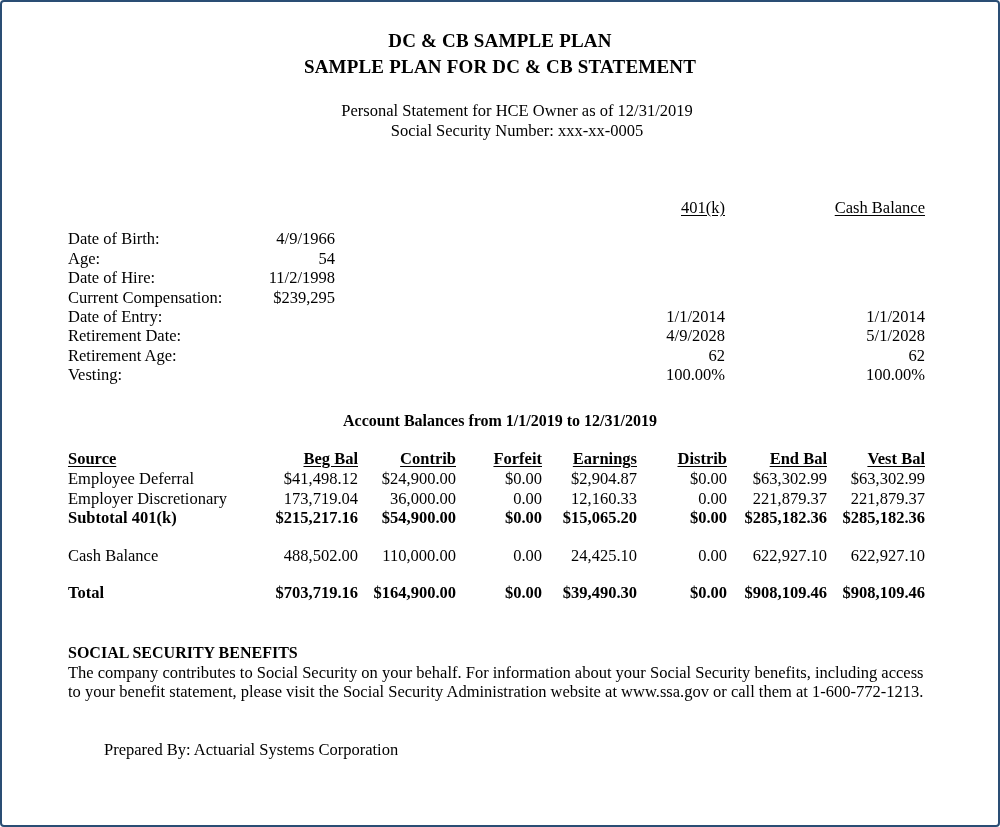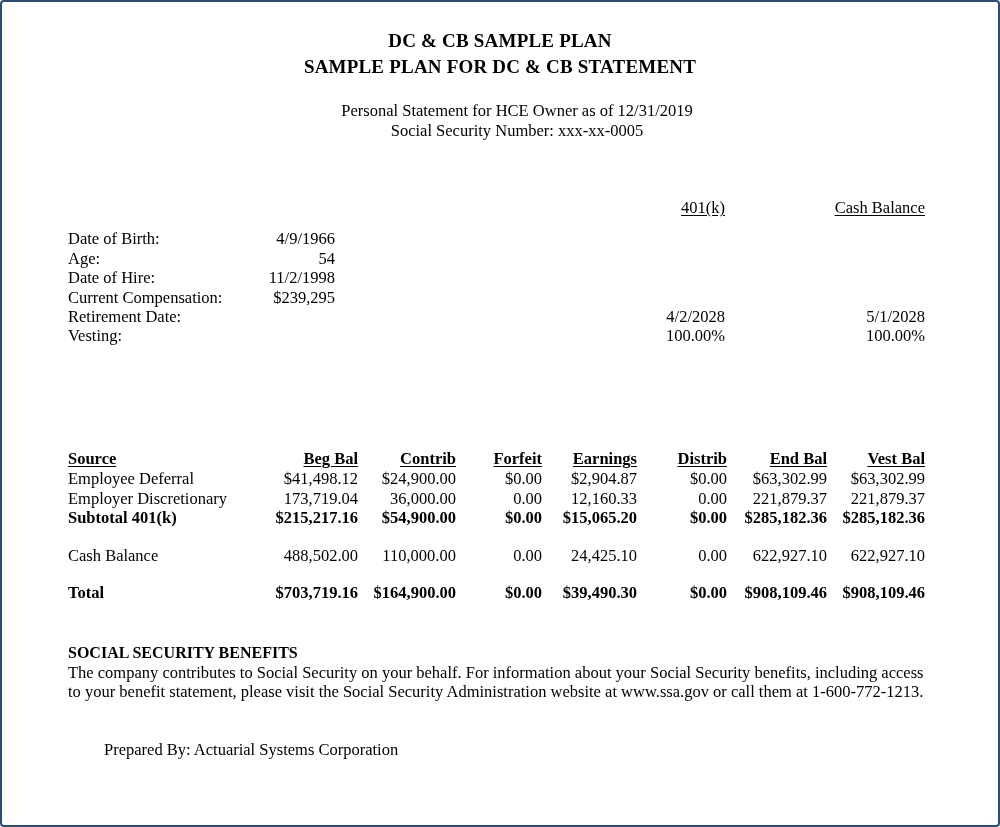--- a/index.html
+++ b/index.html
@@ -202,36 +202,51 @@
           <td class="info-colcb"></td>
         </tr>
         <tr>
           <td class="info-label">Current Compensation:</td>
           <td class="info-val1">$239,295</td>
           <td class="info-spacer"></td>
           <td class="info-col401"></td>
           <td class="info-colcb"></td>
         </tr>
         <tr>
+          <td class="info-label">Date of Entry:</td>
+          <td class="info-val1"></td>
+          <td class="info-spacer"></td>
+          <td class="info-col401">1/1/2014</td>
+          <td class="info-colcb">1/1/2014</td>
+        </tr>
+        <tr>
           <td class="info-label">Retirement Date:</td>
           <td class="info-val1"></td>
           <td class="info-spacer"></td>
-          <td class="info-col401">4/2/2028</td>
+          <td class="info-col401">4/9/2028</td>
           <td class="info-colcb">5/1/2028</td>
+        </tr>
+        <tr>
+          <td class="info-label">Retirement Age:</td>
+          <td class="info-val1"></td>
+          <td class="info-spacer"></td>
+          <td class="info-col401">62</td>
+          <td class="info-colcb">62</td>
         </tr>
         <tr>
           <td class="info-label">Vesting:</td>
           <td class="info-val1"></td>
           <td class="info-spacer"></td>
           <td class="info-col401">100.00%</td>
           <td class="info-colcb">100.00%</td>
         </tr>
       </tbody>
     </table>
 
+    <div class="balances-heading">Account Balances from 1/1/2019 to 12/31/2019</div>
 
     <table class="bal-table">
       <thead>
         <tr>
           <th class="c-source">Source</th>
           <th class="c-num w-beg">Beg Bal</th>
           <th class="c-num w-con">Contrib</th>
           <th class="c-num w-for">Forfeit</th>
           <th class="c-num w-ear">Earnings</th>
           <th class="c-num w-dis">Distrib</th>

